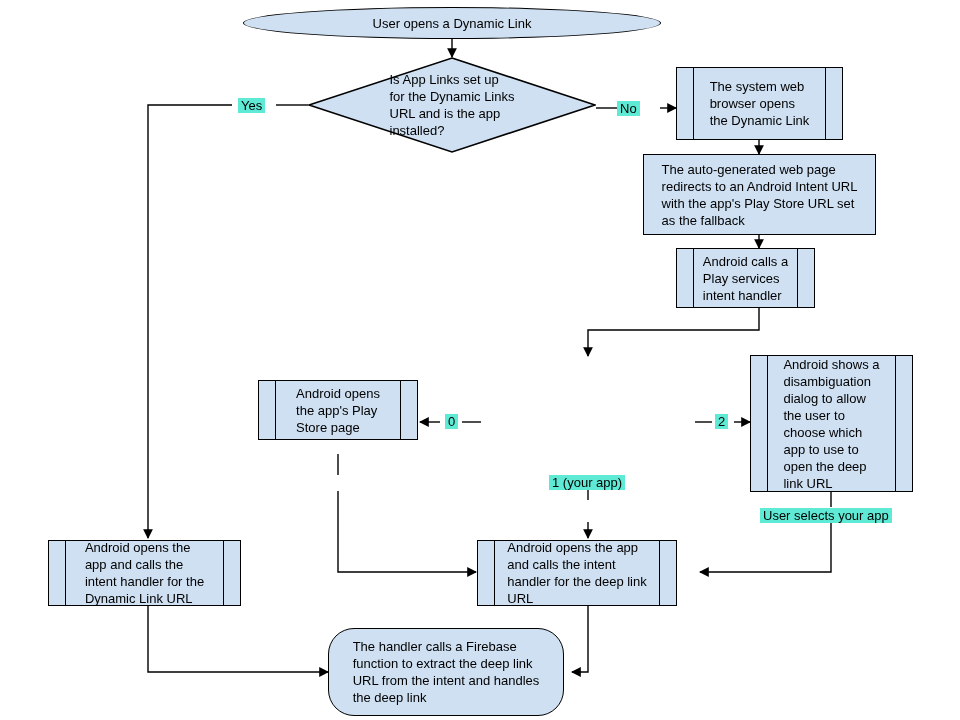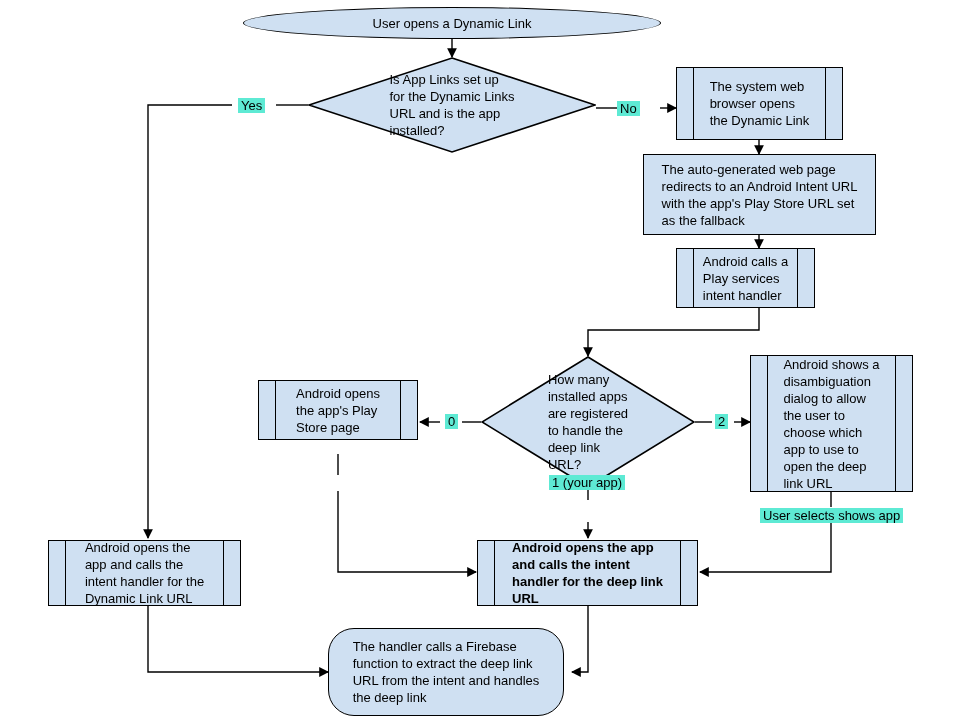--- a/index.html
+++ b/index.html
@@ -182,31 +182,20 @@
   </div>
 
   <div class="node process" style="left:676px; top:248px; width:139px; height:60px;">
     <span class="bar left"></span>
     <span class="bar right"></span>
     <span class="txt">Android calls a
 Play services
 intent handler</span>
   </div>
 
-  <div class="node decision" style="left:481px; top:356px; width:214px; height:132px;">
-    <svg class="diamond-svg" viewBox="0 0 214 132" preserveAspectRatio="none">
-      <polygon points="107,1 213,66 107,131 1,66" fill="#cfe0f2" stroke="#000000" stroke-width="1.6" vector-effect="non-scaling-stroke"></polygon>
-    </svg>
-    <span class="txt">How many
-installed apps
-are registered
-to handle the
-deep link
-URL?</span>
-  </div>
 
   <div class="node process" style="left:258px; top:380px; width:160px; height:60px;">
     <span class="bar left"></span>
     <span class="bar right"></span>
     <span class="txt">Android opens
 the app's Play
 Store page</span>
   </div>
 
   <div class="node process" style="left:750px; top:355px; width:163px; height:137px;">
@@ -224,21 +213,21 @@
 
   <div class="node process" style="left:48px; top:540px; width:193px; height:66px;">
     <span class="bar left"></span>
     <span class="bar right"></span>
     <span class="txt">Android opens the
 app and calls the
 intent handler for the
 Dynamic Link URL</span>
   </div>
 
-  <div class="node process" style="left:477px; top:540px; width:221px; height:66px;font-weight:bold;">
+  <div class="node process" style="left:477px; top:540px; width:200px; height:66px;">
     <span class="bar left"></span>
     <span class="bar right"></span>
     <span class="txt">Android opens the app
 and calls the intent
 handler for the deep link
 URL</span>
   </div>
 
   <div class="node rounded" style="left:328px; top:628px; width:236px; height:88px;">
     <span class="txt">The handler calls a Firebase
@@ -251,15 +240,15 @@
 
   <div class="edge-label" style="left:617px; top:101px;">No</div>
 
   <div class="edge-label" style="left:445px; top:414px;">0</div>
 
   <div class="edge-label" style="left:715px; top:414px;">2</div>
 
   <div class="edge-label" style="left:549px; top:475px;">1 (your app)</div>
 
 
-  <div class="edge-label" style="left:760px; top:508px;">User selects shows app</div>
+  <div class="edge-label" style="left:760px; top:508px;">User selects your app</div>
 
 </div>
 
 </body></html>

